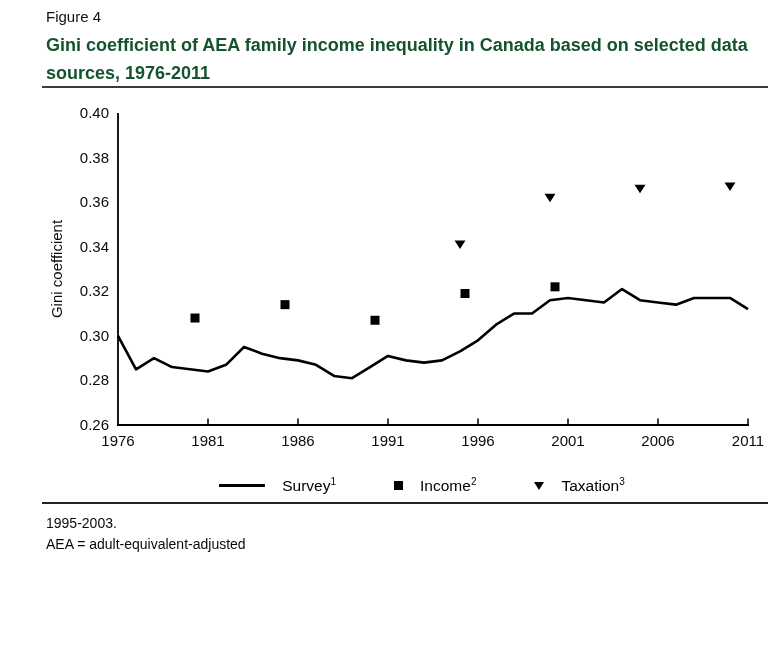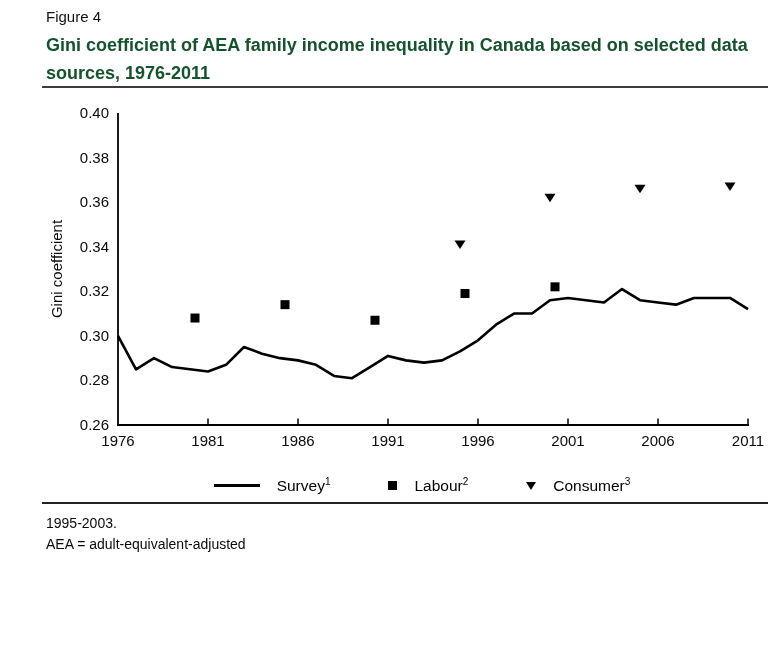--- a/index.html
+++ b/index.html
@@ -72,25 +72,25 @@
       </svg>
   </div>
 
   <div class="legend">
     <div class="legend-item">
       <span class="sw-line"></span>
       <span><span>Survey</span><sup>1</sup></span>
     </div>
     <div class="legend-item">
       <span class="sw-square"></span>
-      <span><span>Labour</span><sup>2</sup></span>
+      <span><span>Income</span><sup>2</sup></span>
     </div>
     <div class="legend-item">
       <span class="sw-tri"></span>
-      <span><span>Consumer</span><sup>3</sup></span>
+      <span><span>Taxation</span><sup>3</sup></span>
     </div>
   </div>
 
   <div class="rule-bottom"></div>
 
   <div class="footer">
     <div>1995-2003.</div>
     <div>AEA = adult-equivalent-adjusted</div>
   </div>
 </div>

